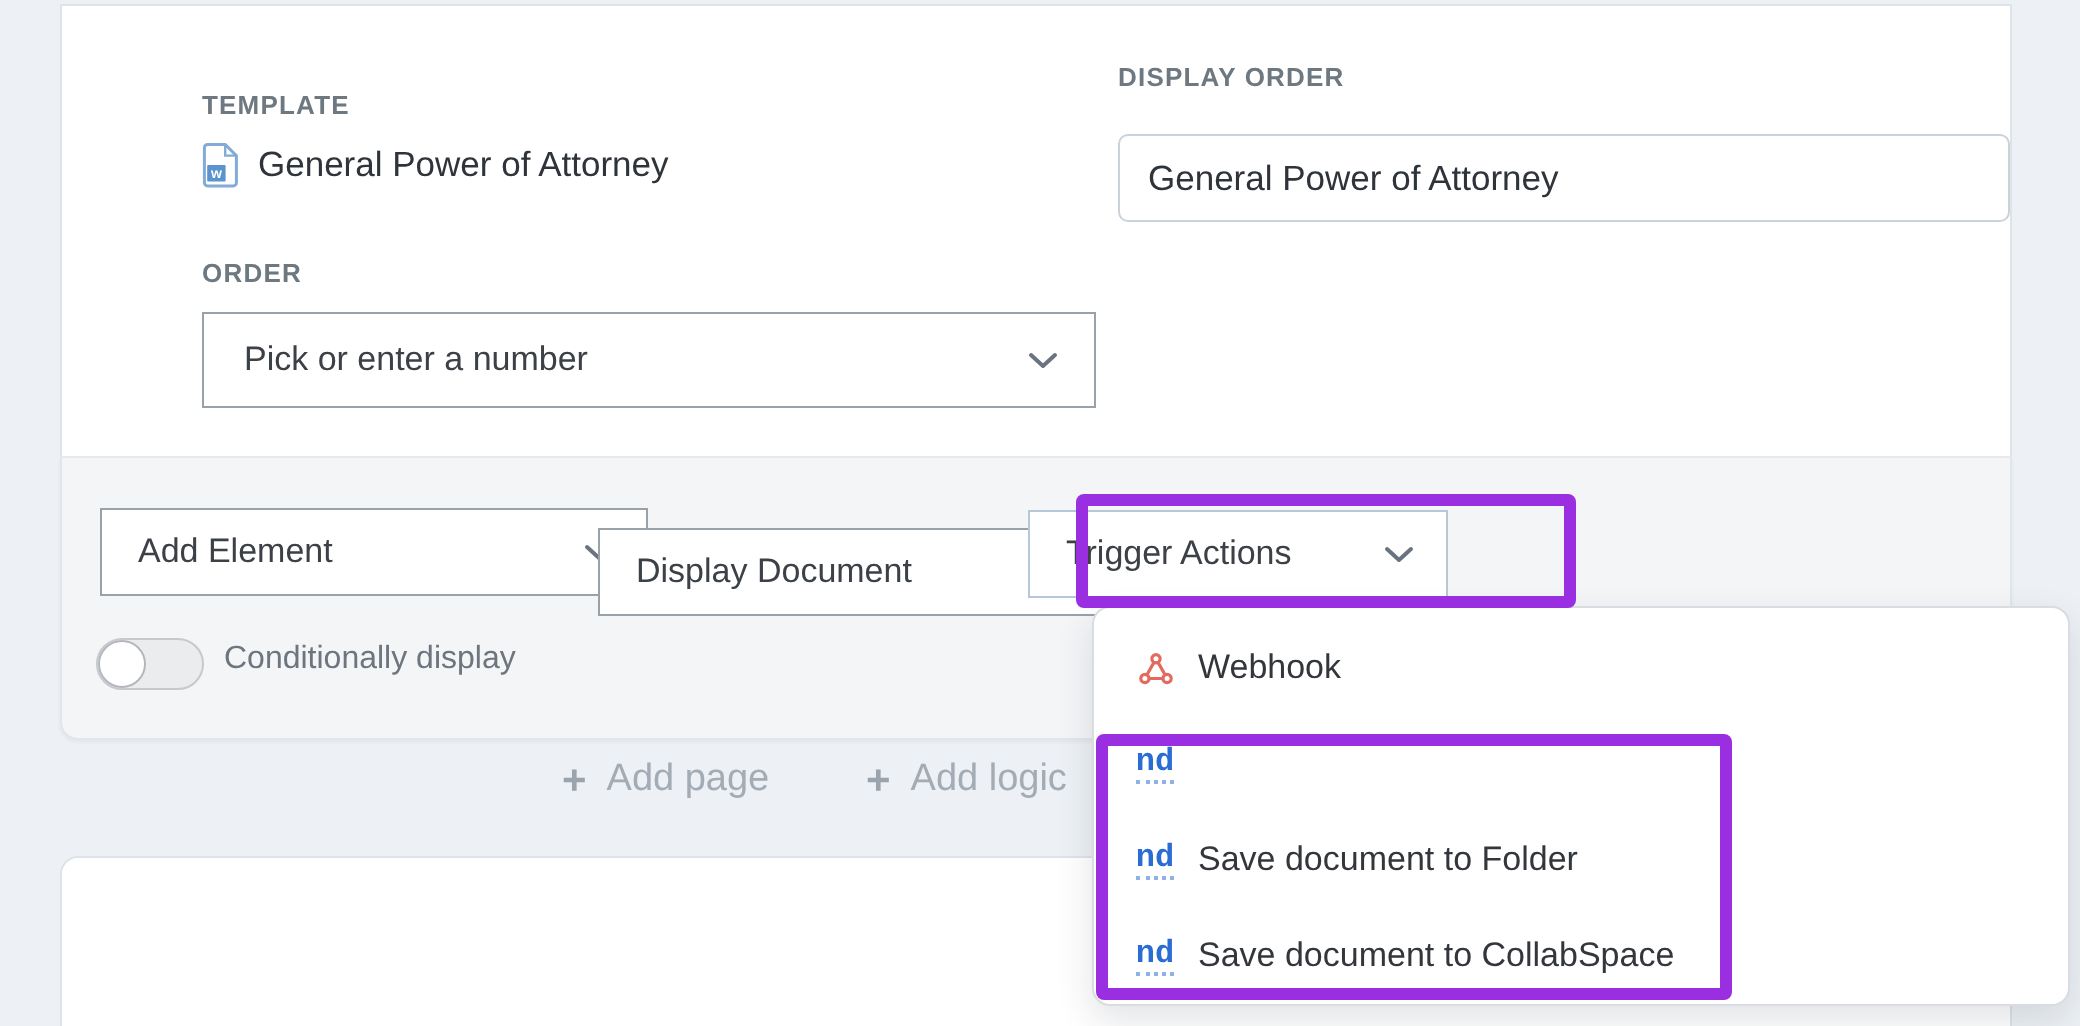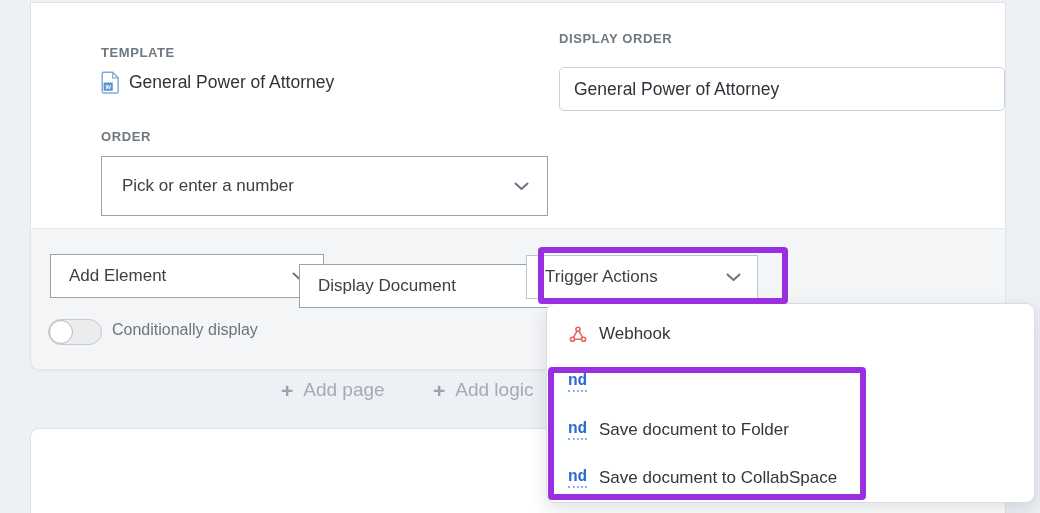--- a/index.html
+++ b/index.html
@@ -19,21 +19,21 @@
     border: 1px solid #dde3e9; border-bottom: none;
   }
   .field-label {
     position: absolute;
     font-size: 13px; font-weight: 700; color: #6e7880; letter-spacing: 0.6px;
   }
   .template-row { position: absolute; left: 70px; top: 68px; display: flex; align-items: center; gap: 9px; }
   .template-value { font-size: 17.5px; color: #2f343a; }
 
   .order-select {
-    position: absolute; left: 70px; top: 153px; width: 447px; height: 60px;
+    position: absolute; left: 70px; top: 153px; width: 447px; height: 48px;
     background: #fff; border: 1px solid #99a1a9;
     display: flex; align-items: center; justify-content: space-between;
     padding: 0 18px 0 20px; font-size: 17px; color: #3c4artificial147; color: #3c4147;
   }
 
   .display-name-input {
     position: absolute; left: 528px; top: 64px; width: 446px; height: 44px;
     border: 1px solid #c9d3dc; border-radius: 5px;
     padding: 0 14px; font-size: 17.5px; color: #2f343a;
     font-family: "Liberation Sans", sans-serif; background: #fff; outline: none;
@@ -48,21 +48,21 @@
     box-shadow: 0 1px 2px rgba(40,50,60,0.06);
   }
   .tb-select {
     position: absolute; height: 44px; background: #fff;
     display: flex; align-items: center; justify-content: space-between;
     padding: 0 16px 0 18px; font-size: 17px; color: #3c4147;
     border: 1px solid #99a1a9;
   }
   .sel-add-element   { left: 50px;  top: 254px; width: 274px; }
   .sel-display-doc   { left: 299px; top: 264px; width: 268px; }
-  .sel-trigger       { left: 526px; top: 255px; width: 232px; border-color: #b6c8d8; }
+  .sel-trigger       { left: 514px; top: 255px; width: 210px; border-color: #b6c8d8; }
 
   .toggle {
     position: absolute; left: 48px; top: 319px; width: 54px; height: 26px;
     background: #ebecee; border: 1px solid #c6c9cd; border-radius: 13px;
   }
   .toggle .knob {
     position: absolute; left: 0px; top: 0px; width: 24px; height: 24px;
     background: #fff; border: 1px solid #b4b8bd; border-radius: 50%;
   }
   .toggle-label {

